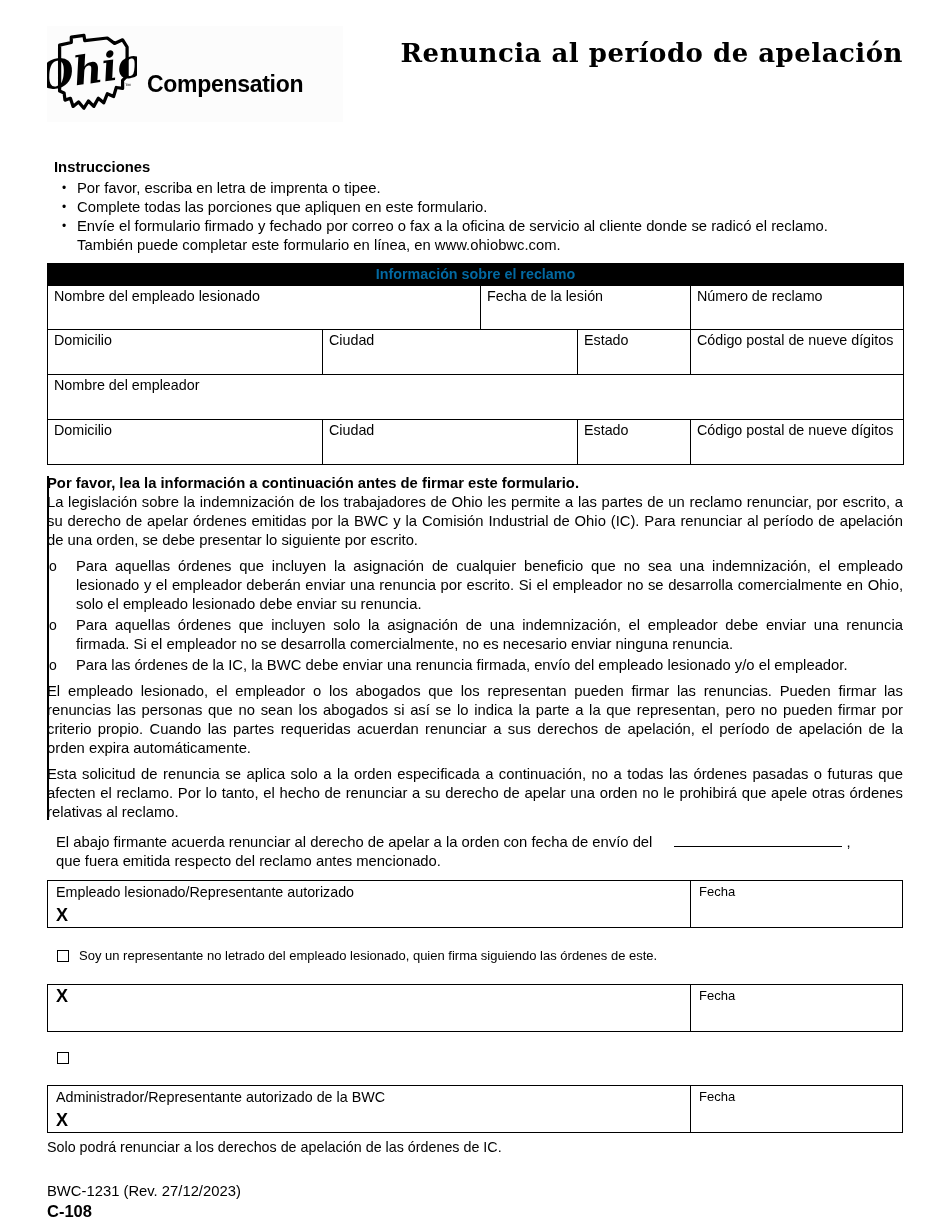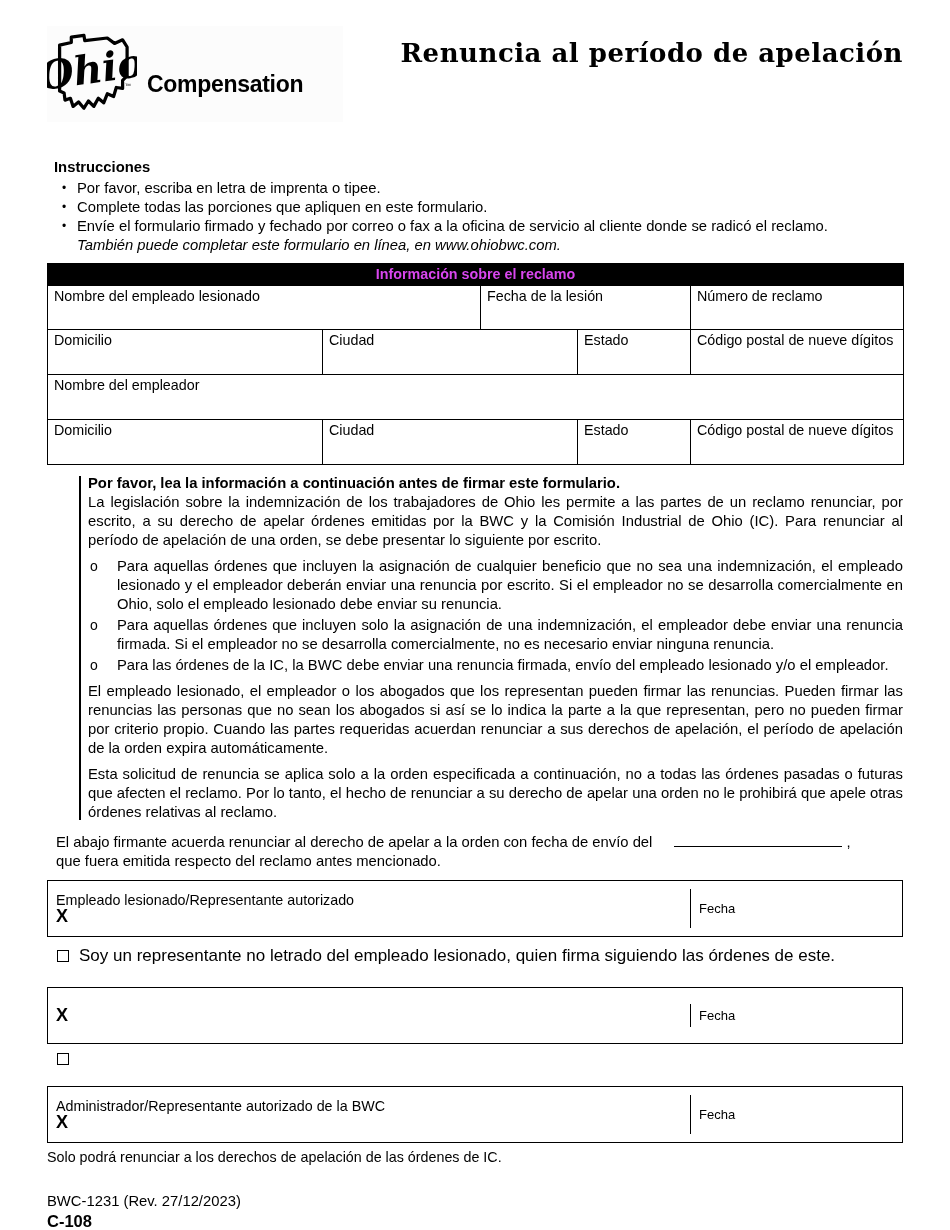--- a/index.html
+++ b/index.html
@@ -26,57 +26,57 @@
     font-size:26px; letter-spacing:0.5px; padding-top:12px;
     white-space:nowrap;
   }
 
   
   .instr { margin:2px 0 8px 7px; font-size:14.8px; line-height:19px; }
   .instr-h { font-weight:bold; margin-bottom:2px;margin-top:36px; }
   .brow { display:flex; }
   .bmark { width:23px; text-align:left; padding-left:8px; font-size:12px; }
   .btext { flex:1; }
-  .bcont { margin-left:23px;font-style:italic; }
+  .bcont { margin-left:23px; }
 
   
   table.claim { border-collapse:collapse; width:856px; table-layout:fixed; margin-top:4px; }
   table.claim td { border:1.5px solid #000; vertical-align:top; padding:2px 6px; font-size:14.3px; }
   td.thead {
-    background:#000; color:#d946ef; text-align:center; font-weight:bold;
+    background:#000; color:#0369a1; text-align:center; font-weight:bold;
     font-size:15px; padding:2px; height:22px;
   }
   tr.r1 td { height:44px; }
   tr.r td { height:45px; }
 
   
   .bodytxt { margin-top:9px; font-size:14.8px; line-height:19px; }
-  .barred { position:relative; padding-left:9px;margin-left:32px; }
+  .barred { position:relative; padding-left:0; }
   .changebar { position:absolute; left:0; top:2px; bottom:2px; width:2px; background:#000; }
   .jp { text-align:justify; margin-bottom:7px; }
   .lead { font-weight:bold; }
   .olist { margin-bottom:7px; }
   .orow { display:flex; margin-bottom:2px; }
   .omark { width:29px; padding-left:2px; font-size:14px; }
   .otext { flex:1; text-align:justify; }
   .agree { margin-top:11px; padding-left:9px; }
   .blankline {
     display:inline-block; width:168px; margin-left:22px;
     border-bottom:1.5px solid #000; height:14px; vertical-align:baseline;
   }
 
   
-  .sigbox { display:flex; width:856px; border:1.5px solid #000; height:57px; margin-top:9px;align-items:center; }
+  .sigbox { display:flex; width:856px; border:1.5px solid #000; height:48px; margin-top:9px; }
   .sigbox.gap { margin-top:21px; }
   .sigmain { flex:1; border-right:1.5px solid #000; padding:3px 8px 4px 8px;
              display:flex; flex-direction:column; justify-content:space-between; }
   .sigdate { width:211px; padding:3px 8px; font-size:13px; }
   .siglabel { font-size:14.3px; }
   .xmark { font-weight:bold; font-size:18px; line-height:16px; font-family:"Liberation Sans",sans-serif; }
-  .checkline { display:flex; align-items:center; margin-top:9px; font-size:17px; }
+  .checkline { display:flex; align-items:center; margin-top:20px; font-size:13px; }
   .cb { width:12px; height:12px; border:1.2px solid #000; display:inline-block;
         margin:0 10px 0 10px; flex:0 0 12px; }
   .signote { margin-top:6px; font-size:14.3px; }
 
   
   .footer { margin-top:26px; font-size:14.8px; line-height:20px; }
   .fcode { font-weight:bold; font-size:16.5px; }
 </style>
 </head>
 <body>

